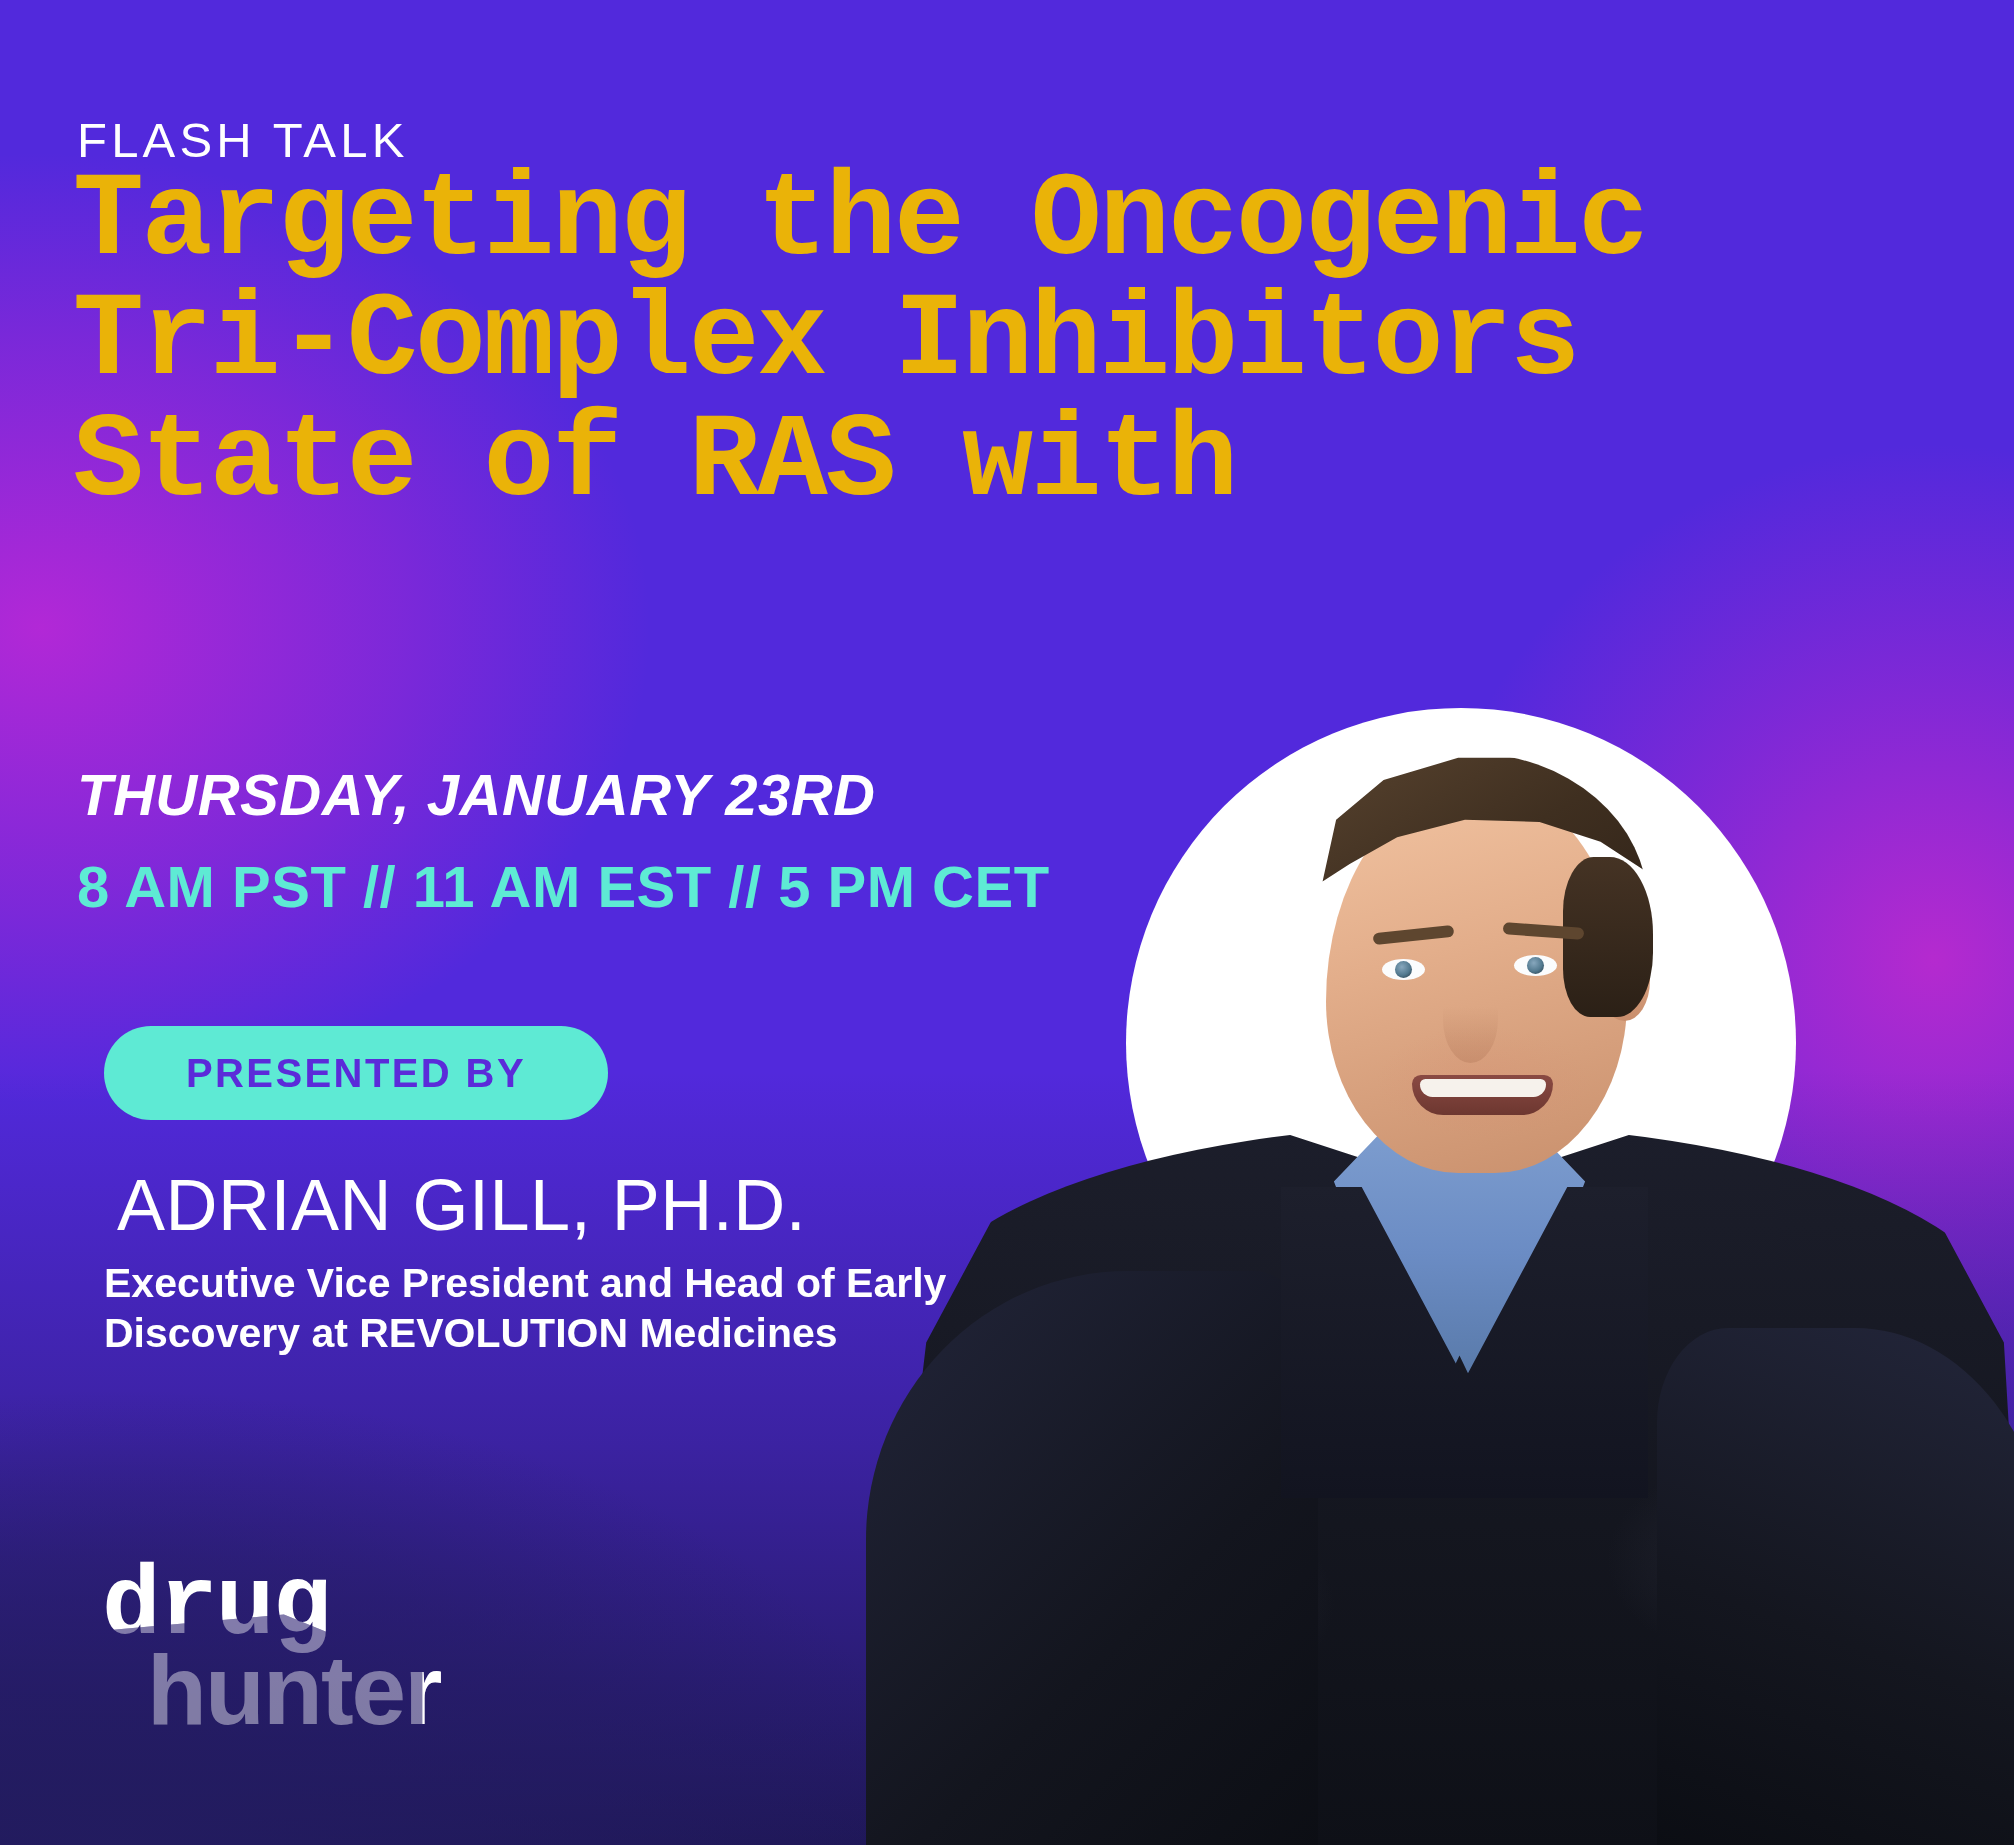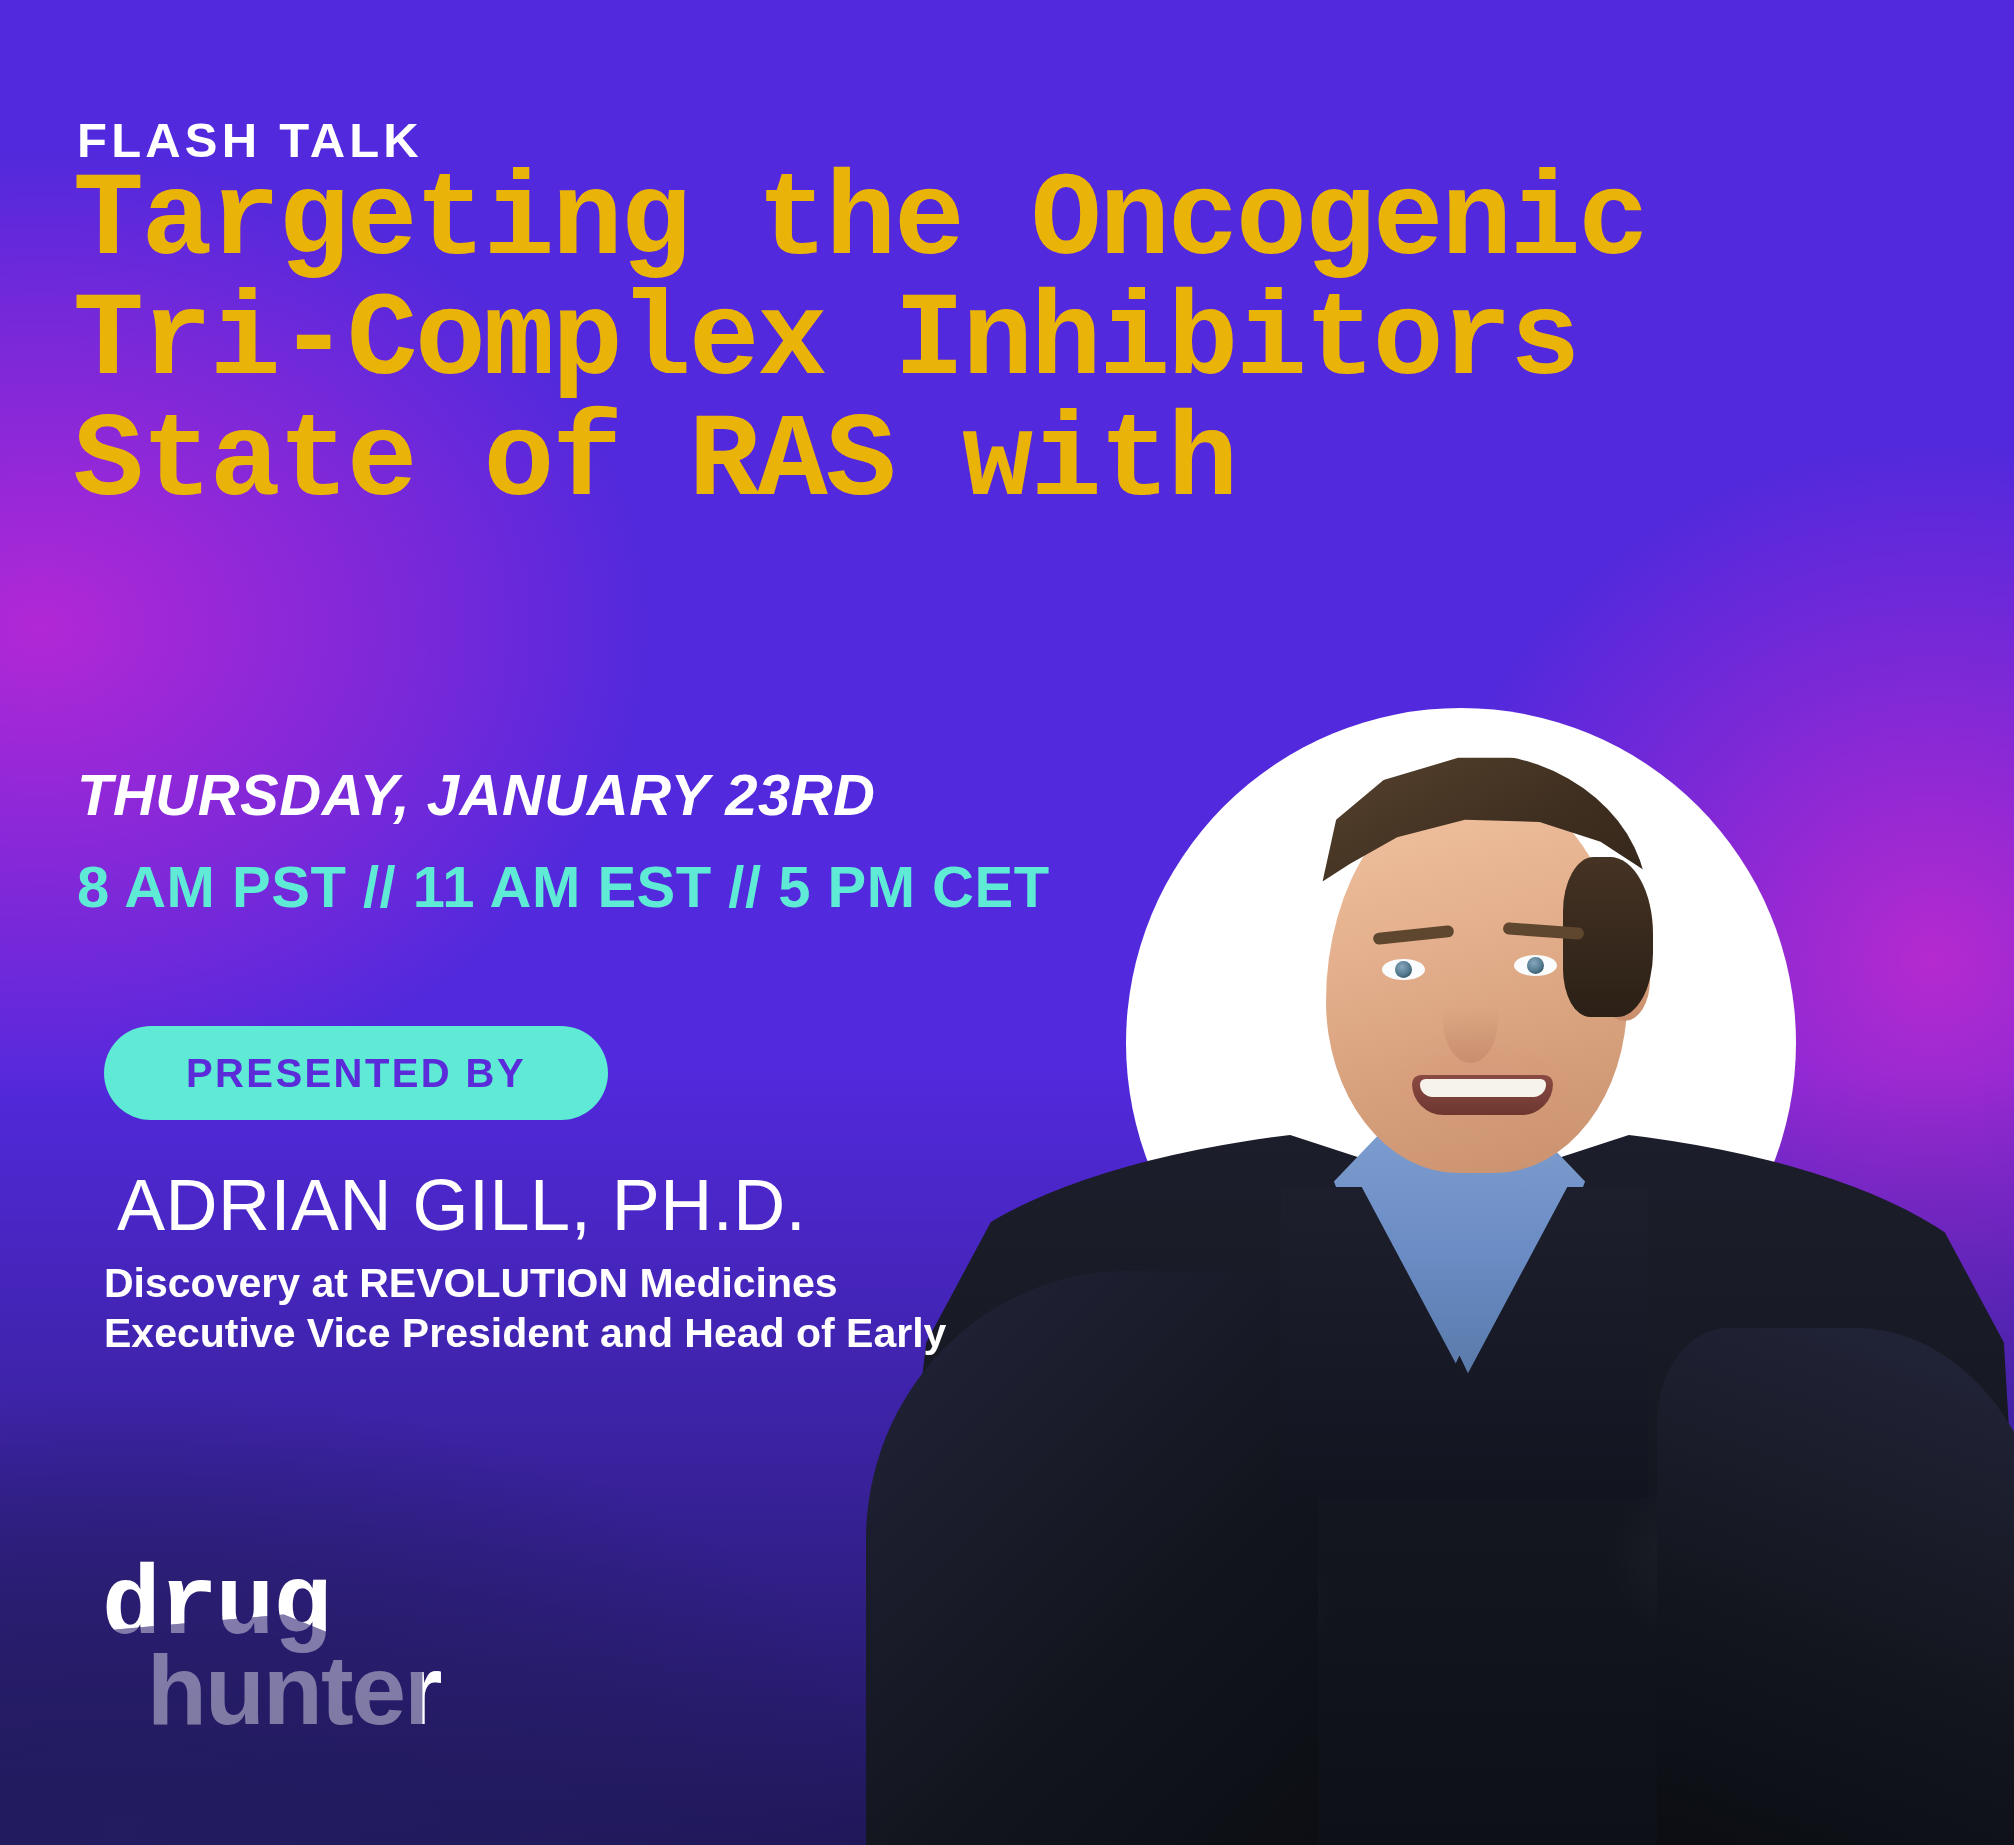--- a/index.html
+++ b/index.html
@@ -207,21 +207,21 @@
     background:radial-gradient(ellipse at 50% 50%, rgba(214,146,118,0.35) 0%, rgba(214,146,118,0) 70%);
   }
 
   
   .content { position:absolute; inset:0; }
 
   .eyebrow {
     position:absolute;
     left:77px; top:112px;
     font-size:49px;
-    font-weight:bold;
+    font-weight:normal;
     letter-spacing:4.2px;
     color:#FFFFFF;
   }
 
   .headline {
     position:absolute;
     left:73px; top:162px;
     width:1874px;
     font-size:118px;
     font-weight:bold;
@@ -376,22 +376,22 @@
 
     <div class="time-line">8 AM PST // 11 AM EST // 5 PM CET</div>
 
     <div class="presented-pill">
       <span class="label">PRESENTED BY</span>
     </div>
 
     <div class="speaker-name">ADRIAN GILL, PH.D.</div>
 
     <div class="speaker-role">
+      <span>Executive Vice President and Head of Early</span>
       <span>Discovery at REVOLUTION Medicines</span>
-      <span>Executive Vice President and Head of Early</span>
     </div>
 
     <div class="logo">
       <div class="logo-layer-muted">
         <div class="logo-word logo-drug">drug</div>
         <div class="logo-word logo-hunter">hunter</div>
       </div>
       <div class="logo-layer-solid">
         <div class="logo-word logo-drug">drug</div>
         <div class="logo-word logo-hunter">hunter</div>

